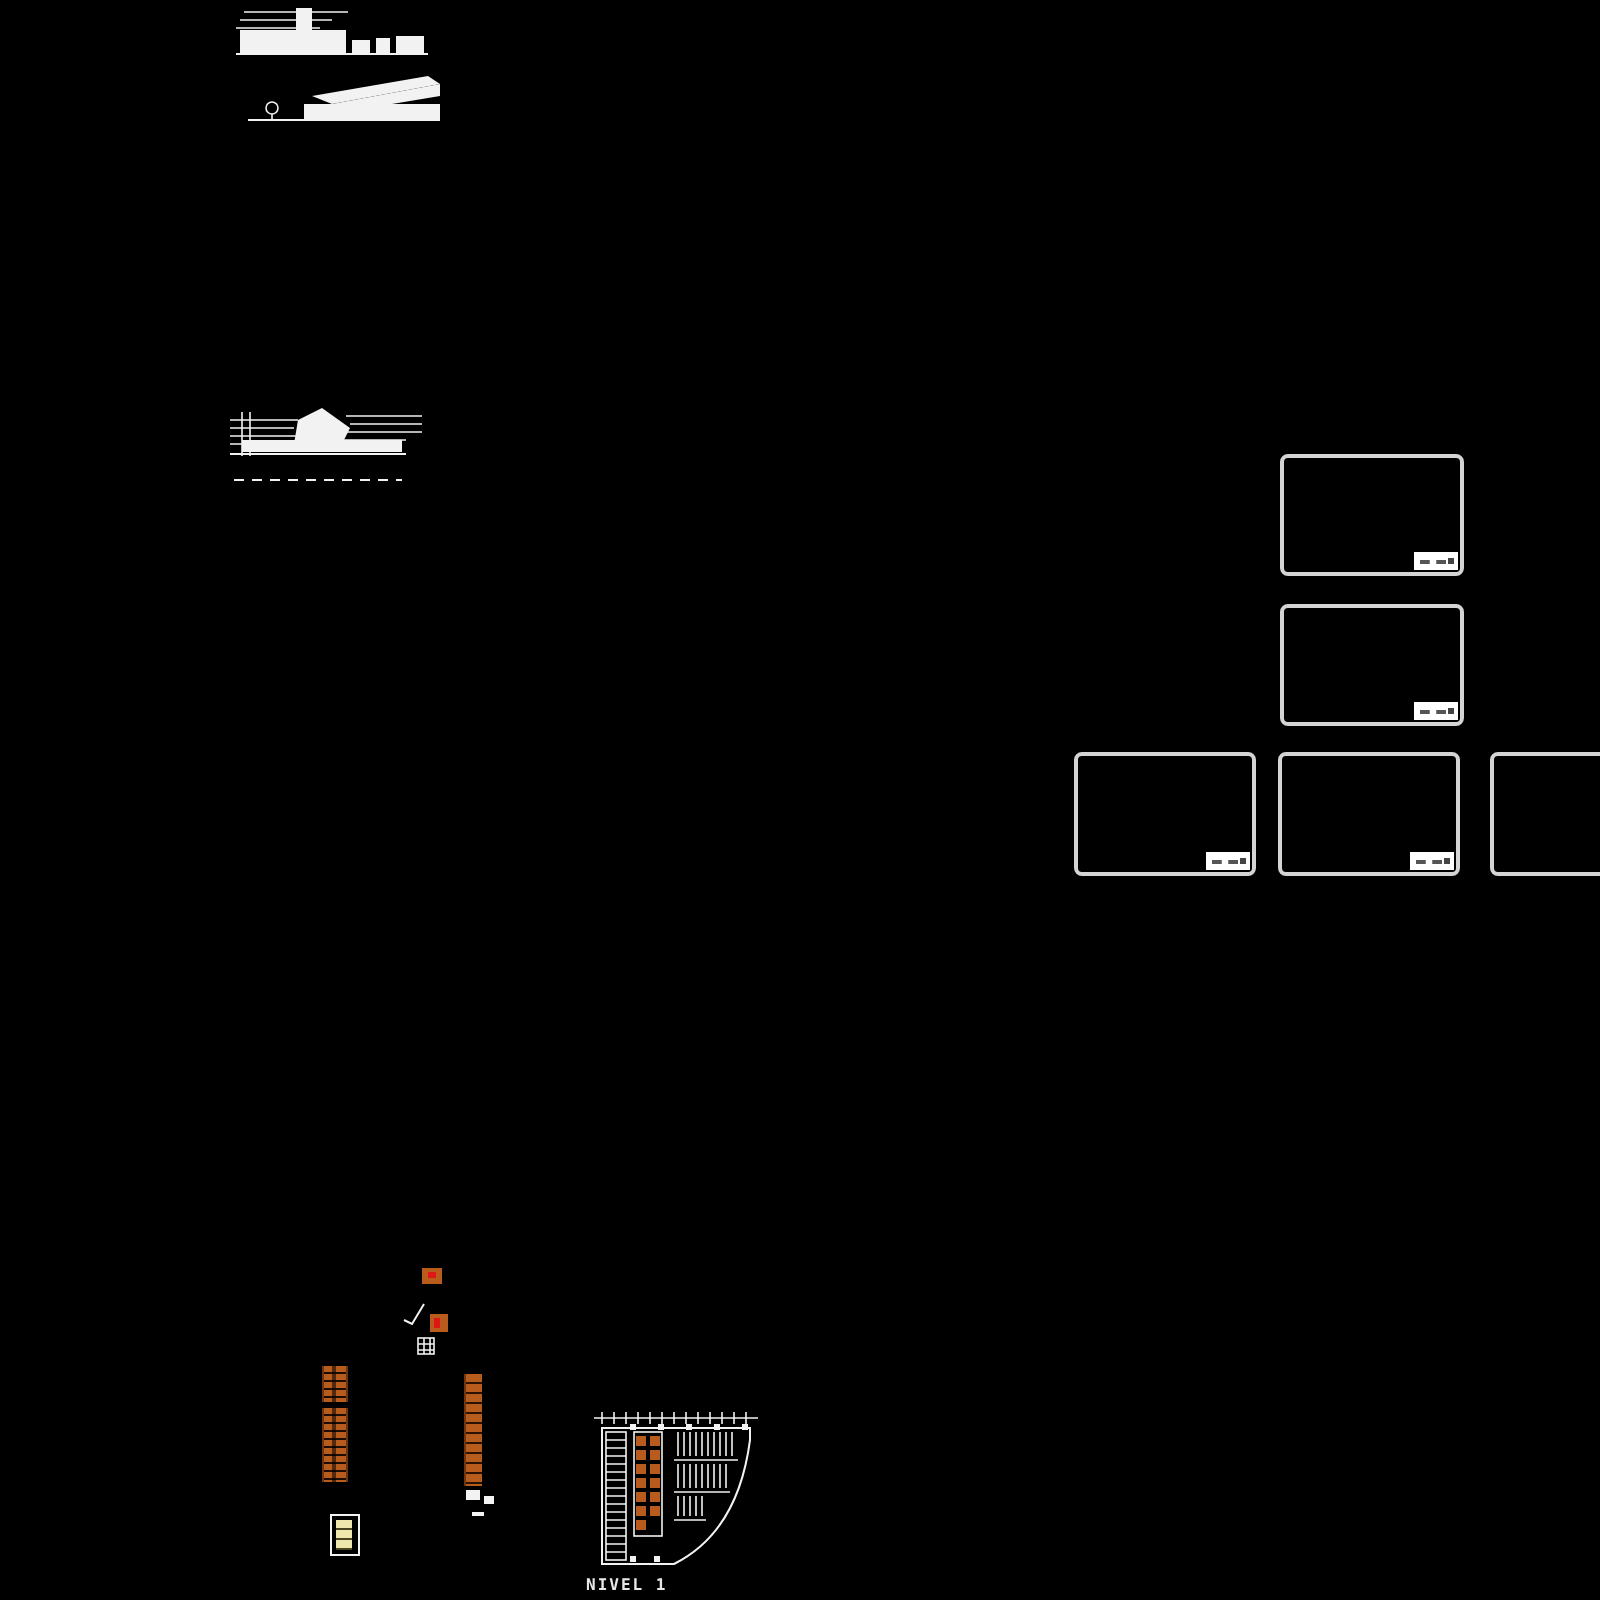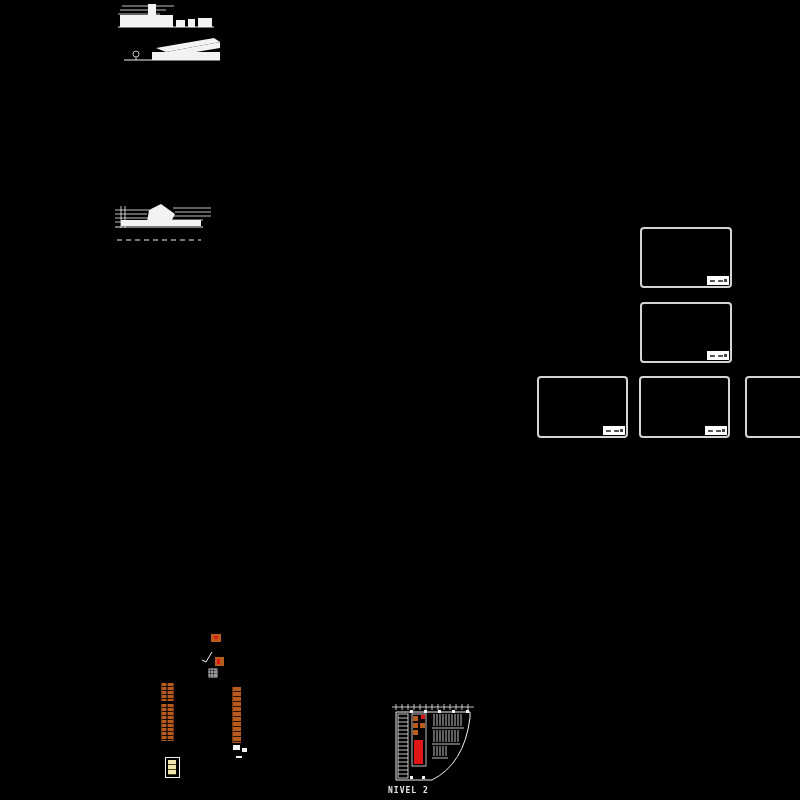--- a/index.html
+++ b/index.html
@@ -140,33 +140,32 @@
 
   <div class="vstrip" style="left:232px;top:687px;width:8px;height:56px"></div>
   <div class="whitebit" style="left:233px;top:745px;width:7px;height:5px"></div>
   <div class="whitebit" style="left:242px;top:748px;width:5px;height:4px"></div>
   <div class="whitebit" style="left:236px;top:756px;width:6px;height:2px"></div>
 
   <div class="detailbox" style="left:165px;top:757px;width:13px;height:19px">
     <div class="inner"></div>
   </div>
 
-
-  <div class="plan" style="left:388px;top:702px">
+  <div class="plan" style="left:293px;top:704px">
     <svg width="90" height="82" viewBox="0 0 90 82">
       <path class="w thin" d="M4 5h82M8 2v6M14 2v6M20 2v6M26 2v6M32 2v6M38 2v6M44 2v6M50 2v6M56 2v6M62 2v6M68 2v6M74 2v6M80 2v6"></path>
       <path class="w" d="M8 10H82V16Q76 62 44 78H8Z"></path>
       <rect class="w thin" x="10" y="12" width="10" height="64"></rect>
       <path class="w thin" d="M10 16h10M10 20h10M10 24h10M10 28h10M10 32h10M10 36h10M10 40h10M10 44h10M10 48h10M10 52h10M10 56h10M10 60h10M10 64h10M10 68h10M10 72h10"></path>
       <rect class="w thin" x="24" y="12" width="14" height="52"></rect>
-      <path class="of" d="M25 14h5v5h-5zM25 21h5v5h-5zM32 21h5v5h-5zM25 28h5v5h-5z"></path>
-      <path class="rf" d="M33 13h4v4h-4zM26 38h9v24h-9z"></path>
+      <path class="of" d="M25 14h5v5h-5zM32 14h5v5h-5zM25 21h5v5h-5zM32 21h5v5h-5zM25 28h5v5h-5zM32 28h5v5h-5zM25 35h5v5h-5zM32 35h5v5h-5zM25 42h5v5h-5zM32 42h5v5h-5zM25 49h5v5h-5zM32 49h5v5h-5zM25 56h5v5h-5z"></path>
       <path class="w thin" d="M46 12v12M49 12v12M52 12v12M55 12v12M58 12v12M61 12v12M64 12v12M67 12v12M70 12v12M73 12v12"></path>
       <path class="w thin" d="M46 28v12M49 28v12M52 28v12M55 28v12M58 28v12M61 28v12M64 28v12M67 28v12M70 28v12"></path>
       <path class="w thin" d="M46 44v10M49 44v10M52 44v10M55 44v10M58 44v10"></path>
       <path class="w thin" d="M44 26h32M44 42h28M44 56h16"></path>
       <path class="wf" d="M22 8h3v3h-3zM36 8h3v3h-3zM50 8h3v3h-3zM64 8h3v3h-3zM78 8h3v3h-3zM22 74h3v3h-3zM34 74h3v3h-3z"></path>
     </svg>
-    <div class="plan-label">NIVEL 2</div>
+    <div class="plan-label">NIVEL 1</div>
   </div>
+
 
 
 </div>
 
 </body></html>

